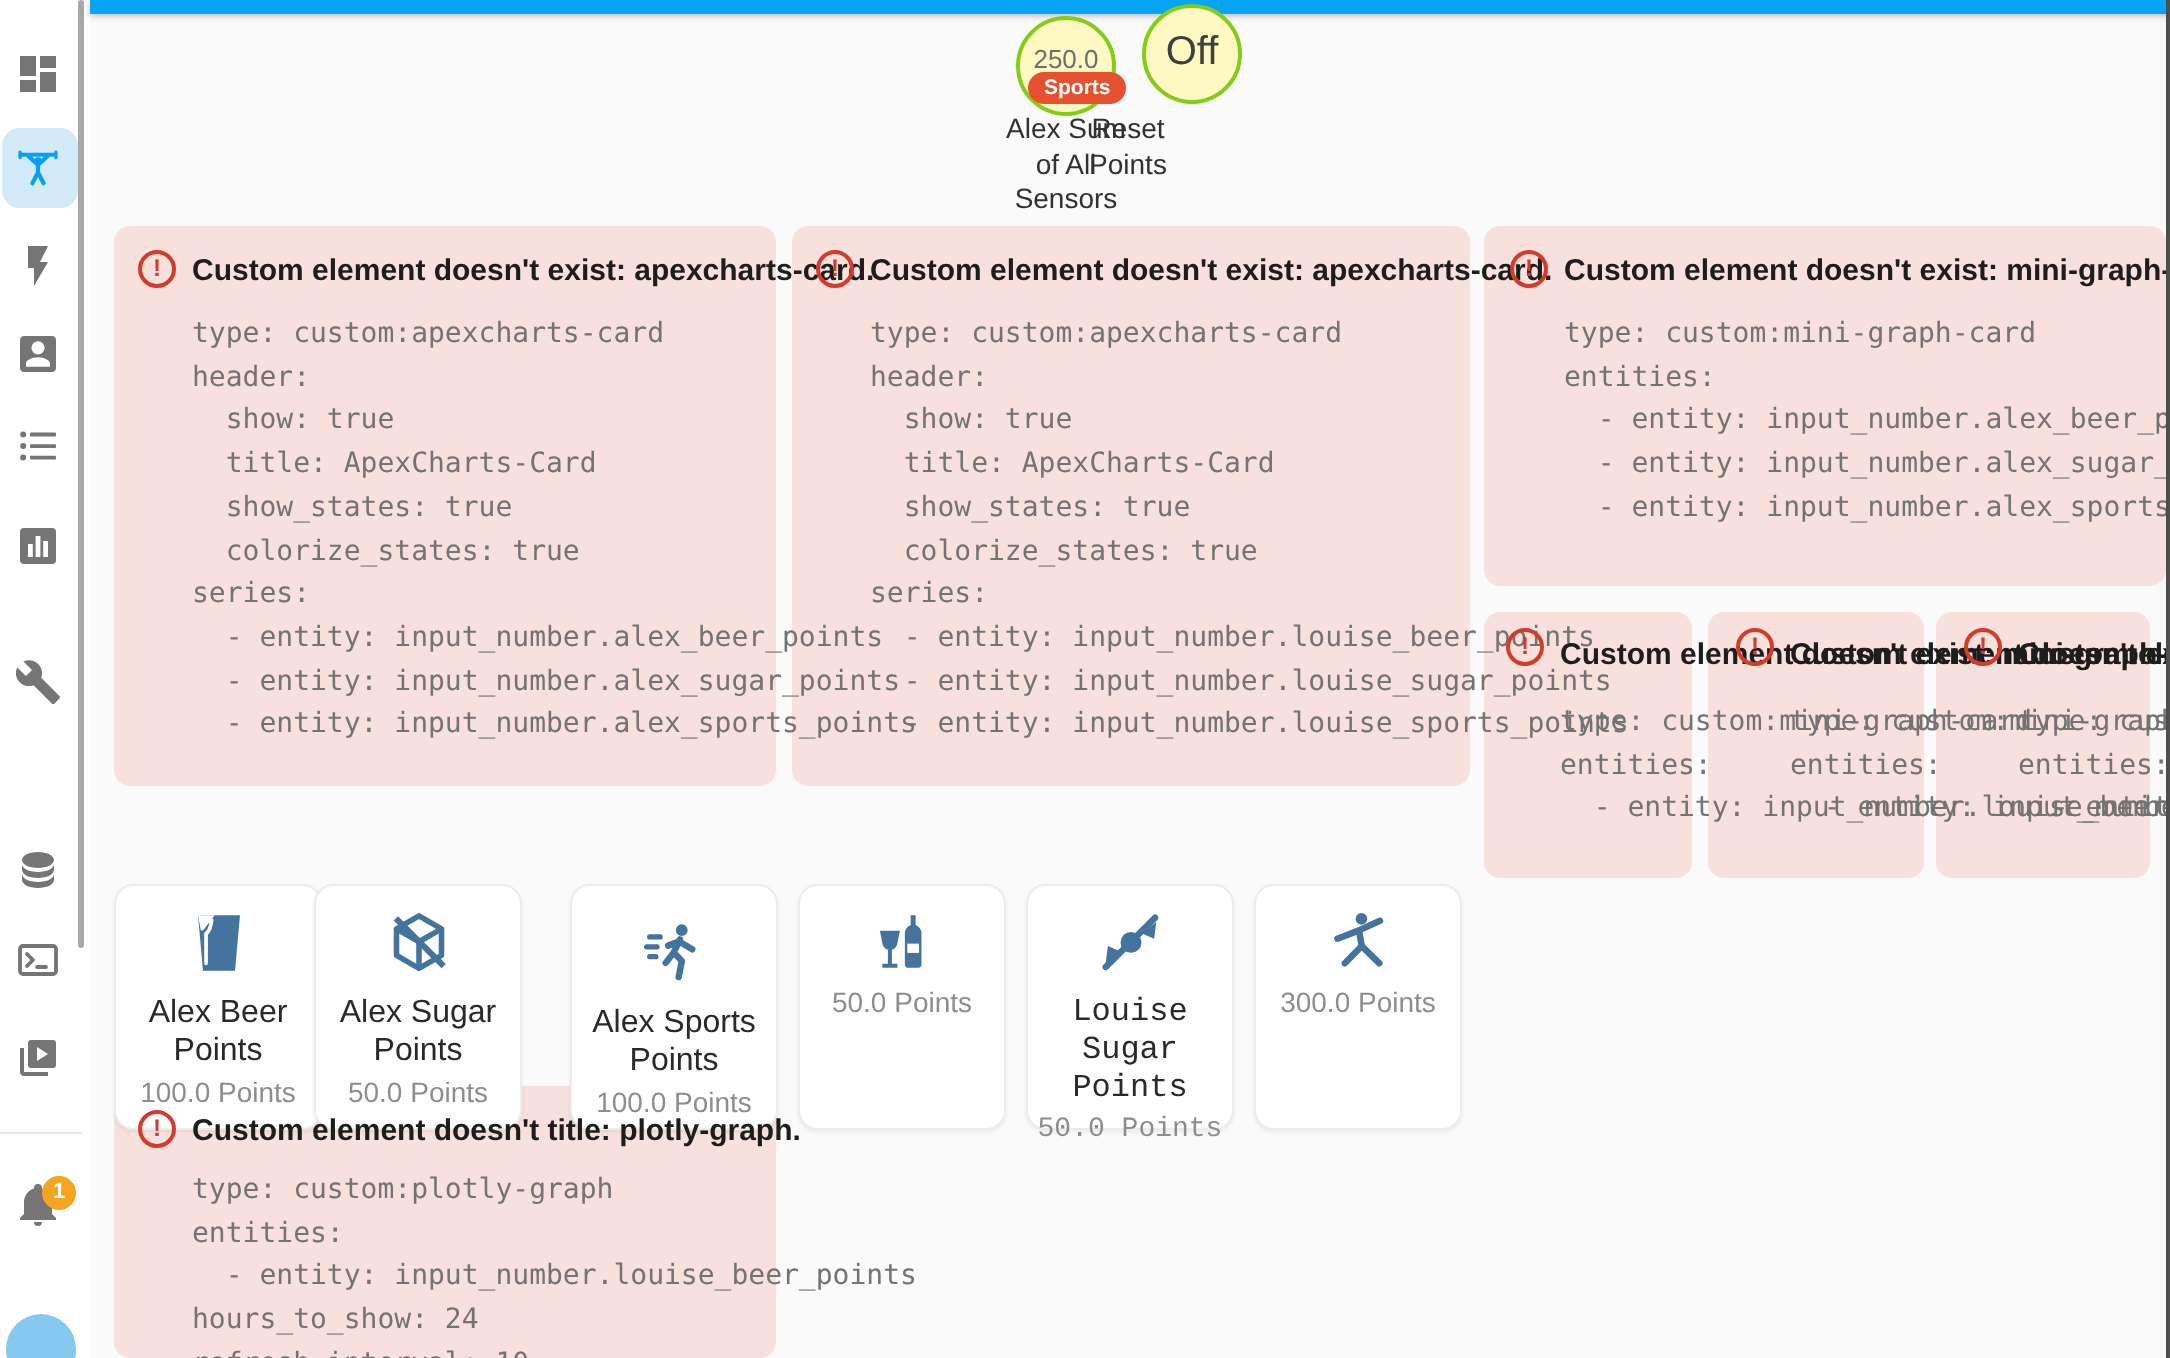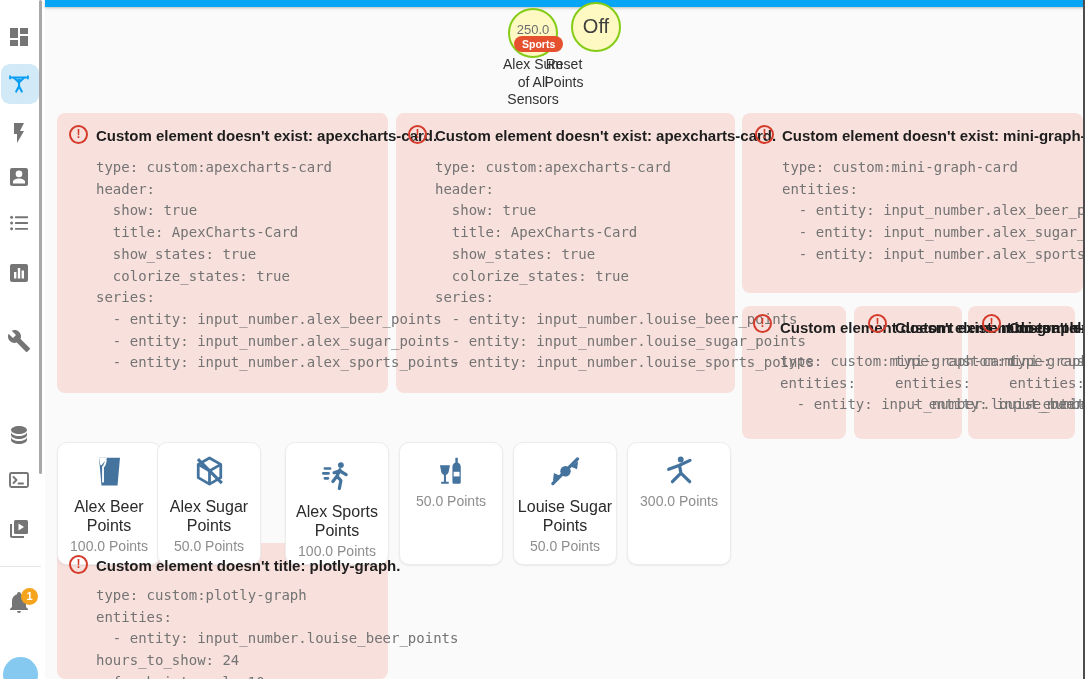--- a/index.html
+++ b/index.html
@@ -175,21 +175,21 @@
     <div class="btn-state">100.0 Points</div>
   </div>
   <div class="btn-card" style="left:399px;">
     <svg viewBox="0 0 24 24">
       <path fill="currentColor" d="M14.5,3H16.1V6.2C17.3,6.8 18,7.6 18,9V19A1,1 0 0,1 17,20H13.6A1,1 0 0,1 12.6,19V9C12.6,7.6 13.3,6.8 14.5,6.2Z"></path>
       <rect x="13.4" y="12.2" width="3.8" height="3" fill="#fff"></rect>
       <path fill="currentColor" d="M4.5,8H11L10.1,12.5C9.7,13.6 9,14 8.4,14.2V18.7H10.2V20H5.3V18.7H7.1V14.2C6.5,14 5.8,13.6 5.4,12.5Z"></path>
     </svg>
     <div class="btn-state">50.0 Points</div>
   </div>
-  <div class="btn-card" style="left:513px;">
+  <div class="btn-card" style="left:513px;font-family:Liberation Mono, monospace;">
     <svg viewBox="0 0 24 24">
       <circle cx="12" cy="11.8" r="3.4" fill="currentColor"></circle>
       <path fill="currentColor" d="M15.6,8.9 L20.2,5.2 L19.5,10.6 Z M8.4,14.7 L3.8,18.4 L4.5,13 Z"></path>
       <path d="M3.8,19.8 L19.8,3.8" stroke="currentColor" stroke-width="2.1" stroke-linecap="round"></path>
     </svg>
     <div class="btn-name">Louise Sugar Points</div>
     <div class="btn-state">50.0 Points</div>
   </div>
   <div class="btn-card" style="left:627px;">
     <svg viewBox="0 0 24 24">

